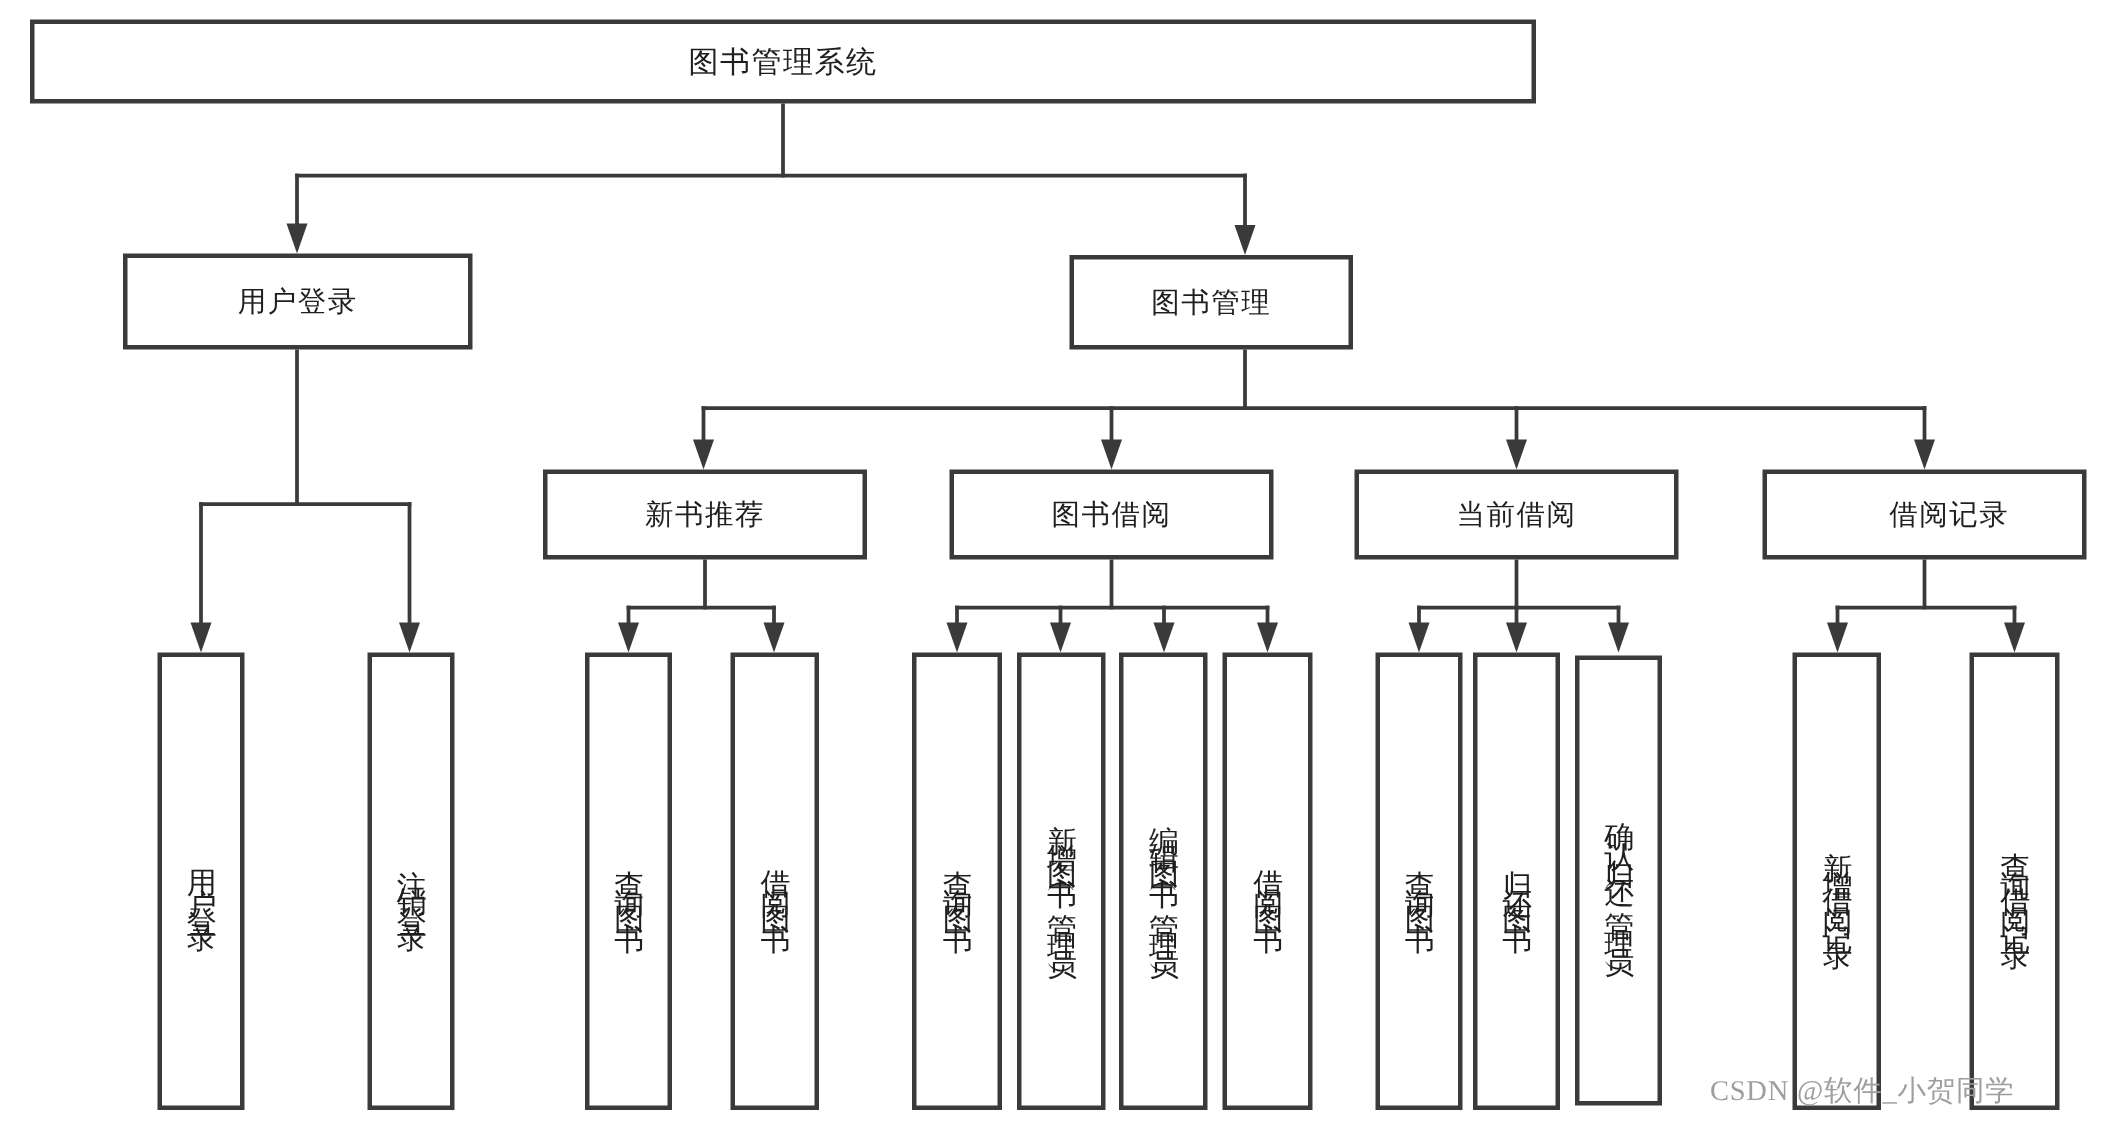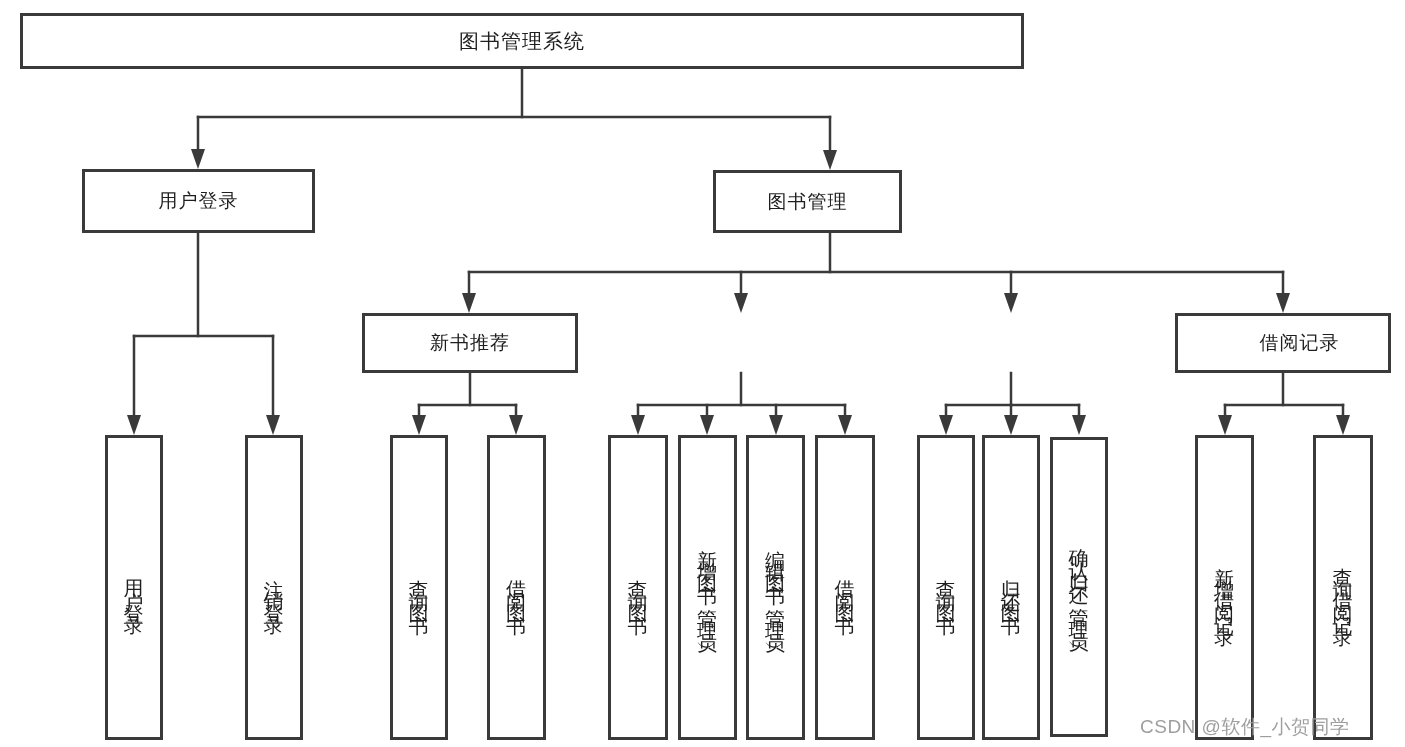--- a/index.html
+++ b/index.html
@@ -1,20 +1,20 @@
 <!DOCTYPE html>
 <html><head>
 <meta charset="utf-8">
 <style>
   html,body{margin:0;padding:0;background:#ffffff;}
   #canvas{
     position:relative;
     width:1405px;height:747px;
     background:#ffffff;
-    font-family:Liberation Sans, sans-serif;
+    font-family:Liberation Serif, serif;
     overflow:hidden;
   }
   #connectors{position:absolute;left:0;top:0;width:1405px;height:747px;}
   #connectors path{stroke:#3a3a3a;stroke-width:2.5;fill:none;stroke-linecap:square;}
   #connectors polygon{fill:#3a3a3a;stroke:none;}
   .box{
     position:absolute;
     box-sizing:border-box;
     border:3px solid #3a3a3a;
     background:#ffffff;
@@ -128,20 +128,26 @@
   <div class="box hbox" style="left:82px;top:169px;width:233px;height:64px;">
     <span>用户登录</span>
   </div>
   <div class="box hbox" style="left:713px;top:170px;width:189px;height:63px;">
     <span>图书管理</span>
   </div>
 
   <div class="box hbox" style="left:362px;top:313px;width:216px;height:60px;text-align:center;">
     <span>新书推荐</span>
   </div>
+  <div class="box hbox" style="left:633px;top:313px;width:216px;height:60px;">
+    <span>图书借阅</span>
+  </div>
+  <div class="box hbox" style="left:903px;top:313px;width:216px;height:60px;">
+    <span>当前借阅</span>
+  </div>
   <div class="box hbox" style="left:1175px;top:313px;width:216px;height:60px;padding-left:33px;">
     <span>借阅记录</span>
   </div>
 
   <div class="box vbox" style="left:105px;top:435px;width:58px;height:305px;">
     <span>用户登录</span>
   </div>
   <div class="box vbox" style="left:245px;top:435px;width:58px;height:305px;">
     <span>注销登录</span>
   </div>

